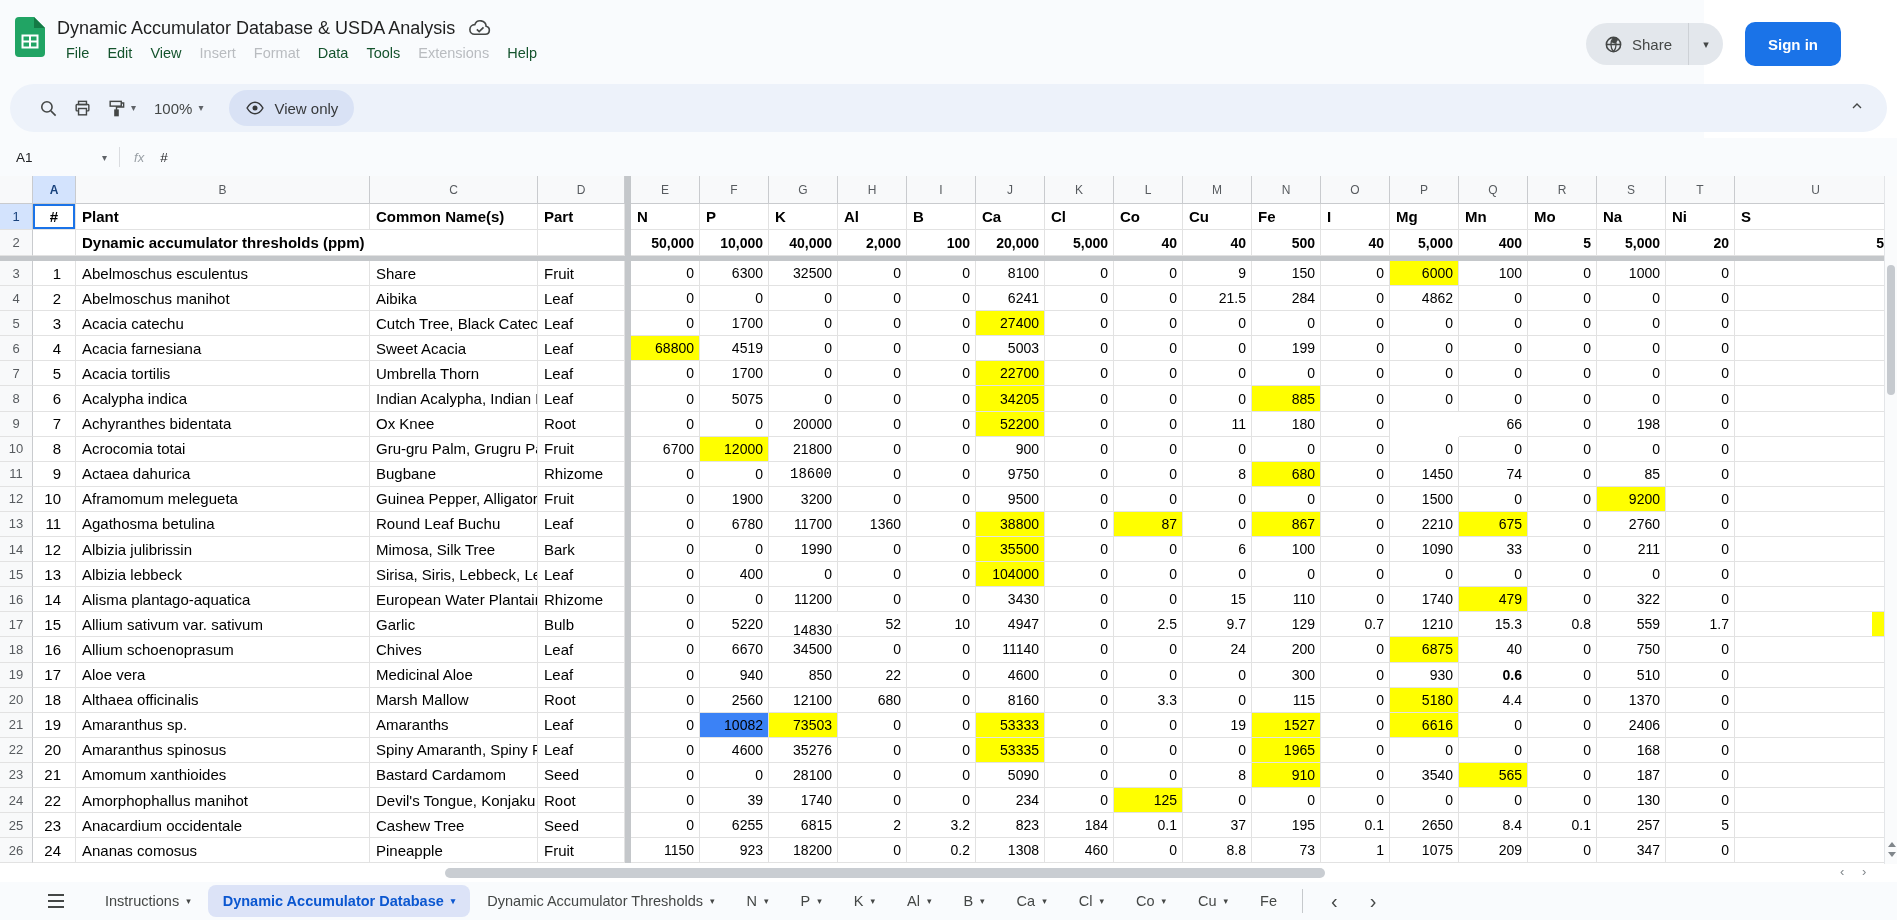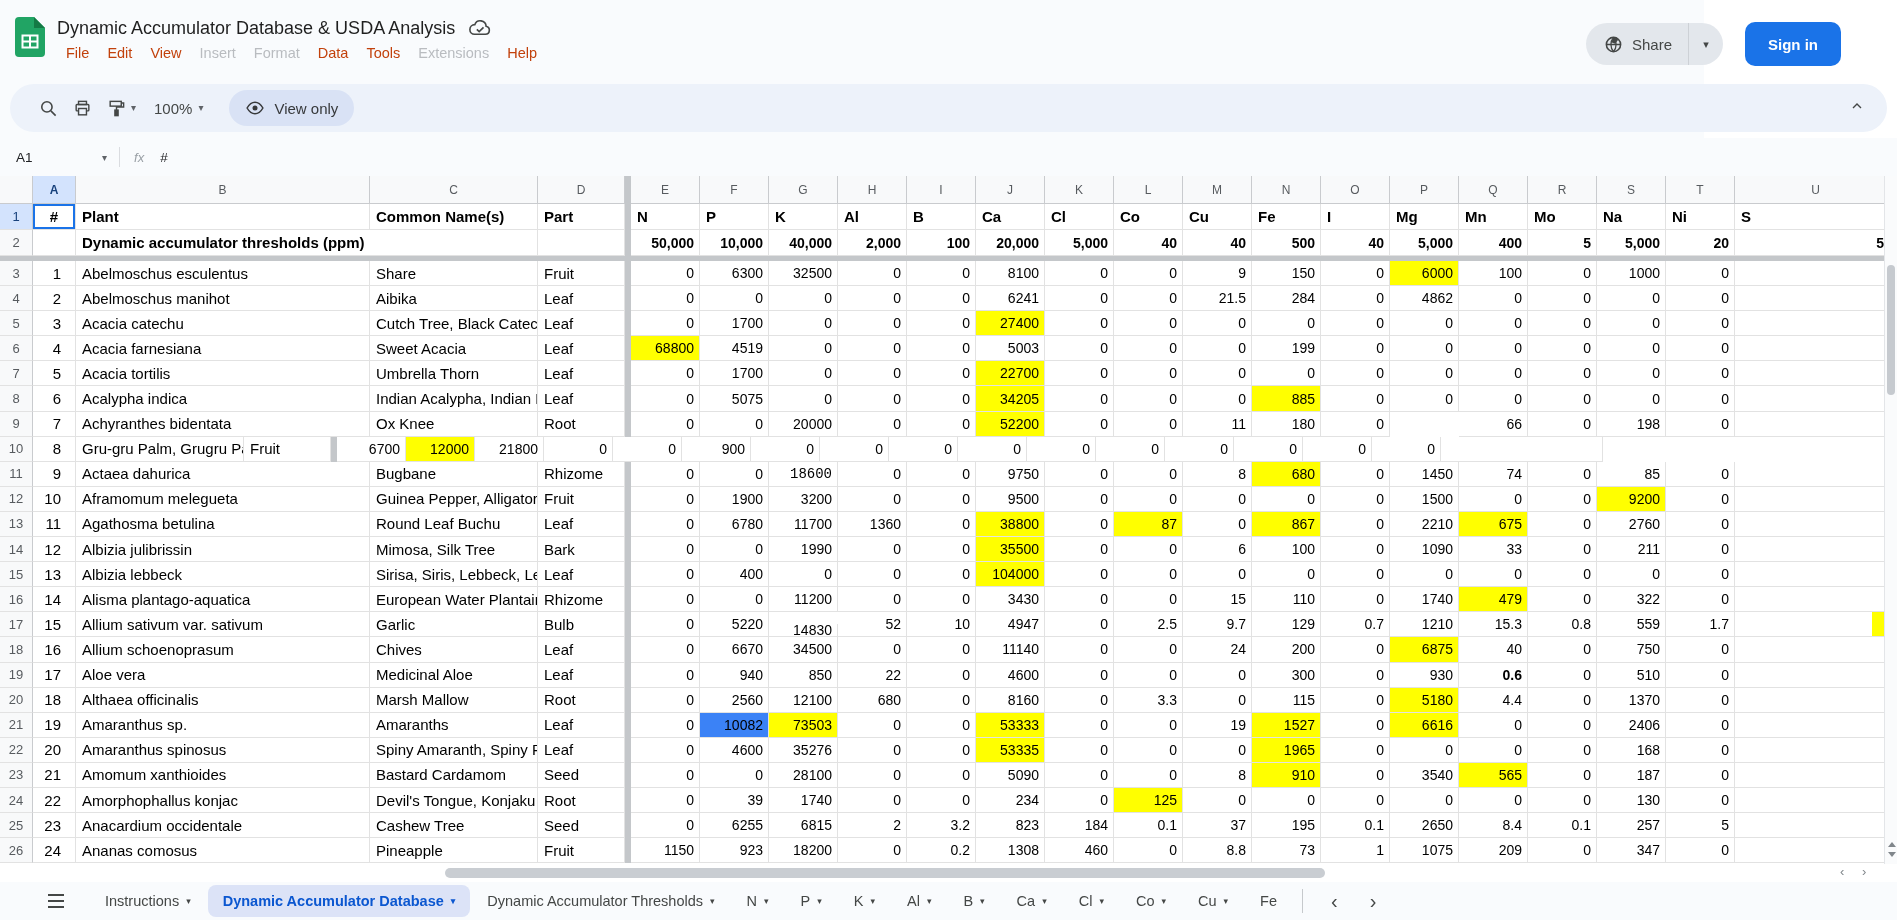--- a/index.html
+++ b/index.html
@@ -6,21 +6,21 @@
   body{width:1897px;height:920px;overflow:hidden;position:relative;background:#fff;
        font-family:"Liberation Sans", sans-serif; color:#202124;}
   #app{position:absolute;inset:0;}
   
   #chrome-top{position:absolute;left:0;top:0;width:1704px;height:176px;background:#f9fbfd;}
   #topbar{position:absolute;left:0;top:0;width:1897px;height:80px;}
   #logo{position:absolute;left:15px;top:17px;width:30px;height:40px;}
   #title-row{position:absolute;left:57px;top:15px;height:26px;display:flex;align-items:center;gap:14px;}
   #doc-title{font-size:18px;color:#1f1f1f;white-space:nowrap;}
   #menubar{position:absolute;left:57px;top:41px;height:24px;display:flex;align-items:center;}
-  .menu-item{font-size:14.5px;color:#c2410c;padding:2px 9px;border-radius:4px;white-space:nowrap;cursor:pointer;}
+  .menu-item{font-size:14.5px;color:#14532d;padding:2px 9px;border-radius:4px;white-space:nowrap;cursor:pointer;}
   .menu-item.disabled{color:#b9bcc0;}
   #top-right{position:absolute;right:56px;top:22px;display:flex;align-items:center;gap:22px;}
   #share-pill{display:flex;align-items:center;height:42px;background:#e3e7ec;border-radius:21px;overflow:hidden;}
   #share-main{display:flex;align-items:center;gap:9px;padding:0 16px 0 18px;height:100%;cursor:pointer;}
   #share-label{font-size:15px;color:#444746;}
   #share-caret{width:34px;height:100%;display:flex;align-items:center;justify-content:center;border-left:1px solid #cdd1d6;color:#444746;font-size:11px;cursor:pointer;}
   #signin-btn{height:44px;min-width:96px;padding:0 22px;background:#1a73e8;color:#fff;font-size:15px;font-weight:700;
               border:none;border-radius:10px;display:flex;align-items:center;justify-content:center;cursor:pointer;}
   
   #toolbar{position:absolute;left:10px;top:84px;width:1877px;height:48px;background:#edf2fa;border-radius:24px;
@@ -428,20 +428,21 @@
         <div class="gc num" style="width:69px;background:#a3a3a3;margin-top:25px;">5730</div>
         <div class="gc num" style="width:69px;">66</div>
         <div class="gc num" style="width:69px;">0</div>
         <div class="gc num" style="width:69px;">198</div>
         <div class="gc num" style="width:69px;">0</div>
         <div class="gc num" style="width:162px;"></div>
       </div>
       <div class="gr" style="height:25.1px">
         <div class="gc rownum" style="width:33px;">10</div>
         <div class="gc num" style="width:43px;padding-right:14px;font-size:15px;">8</div>
+        <div class="gc big txt" style="width:294px;">Acrocomia totai</div>
         <div class="gc big txt" style="width:168px;">Gru-gru Palm, Grugru Palm</div>
         <div class="gc big txt" style="width:87px;">Fruit</div>
         <div class="gc vdiv" style="width:6px;"></div>
         <div class="gc num" style="width:69px;">6700</div>
         <div class="gc num" style="width:69px;background:#ffff00;">12000</div>
         <div class="gc num" style="width:69px;">21800</div>
         <div class="gc num" style="width:69px;">0</div>
         <div class="gc num" style="width:69px;">0</div>
         <div class="gc num" style="width:69px;">900</div>
         <div class="gc num" style="width:69px;">0</div>
@@ -779,21 +780,21 @@
         <div class="gc num" style="width:69px;">3540</div>
         <div class="gc num" style="width:69px;background:#ffff00;">565</div>
         <div class="gc num" style="width:69px;">0</div>
         <div class="gc num" style="width:69px;">187</div>
         <div class="gc num" style="width:69px;">0</div>
         <div class="gc num" style="width:162px;"></div>
       </div>
       <div class="gr" style="height:25.1px">
         <div class="gc rownum" style="width:33px;">24</div>
         <div class="gc num" style="width:43px;padding-right:14px;font-size:15px;">22</div>
-        <div class="gc big txt" style="width:294px;">Amorphophallus konjac</div>
+        <div class="gc big txt" style="width:294px;">Amorphophallus manihot</div>
         <div class="gc big txt" style="width:168px;">Devil's Tongue, Konjaku</div>
         <div class="gc big txt" style="width:87px;">Root</div>
         <div class="gc vdiv" style="width:6px;"></div>
         <div class="gc num" style="width:69px;">0</div>
         <div class="gc num" style="width:69px;">39</div>
         <div class="gc num" style="width:69px;">1740</div>
         <div class="gc num" style="width:69px;">0</div>
         <div class="gc num" style="width:69px;">0</div>
         <div class="gc num" style="width:69px;">234</div>
         <div class="gc num" style="width:69px;">0</div>

